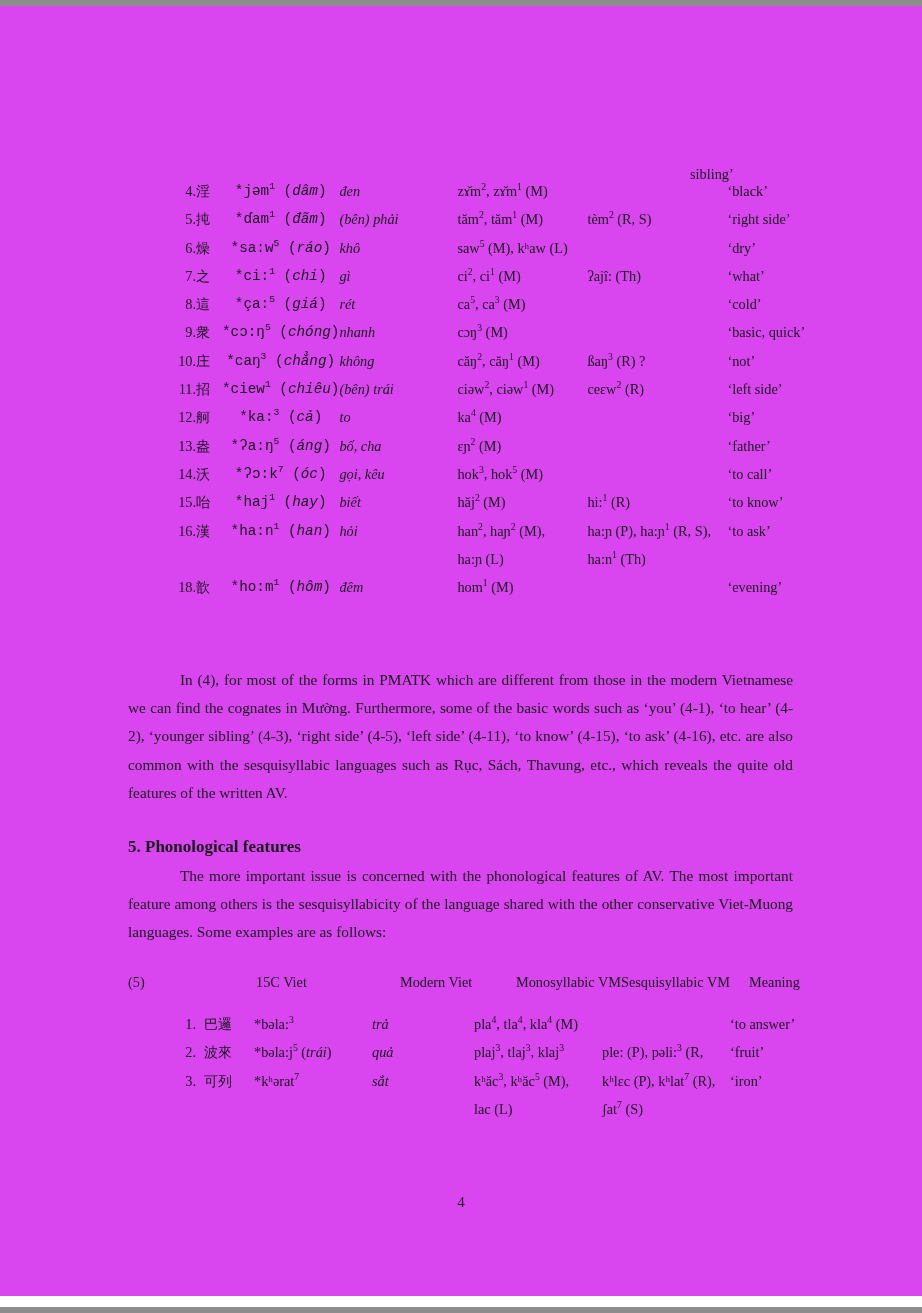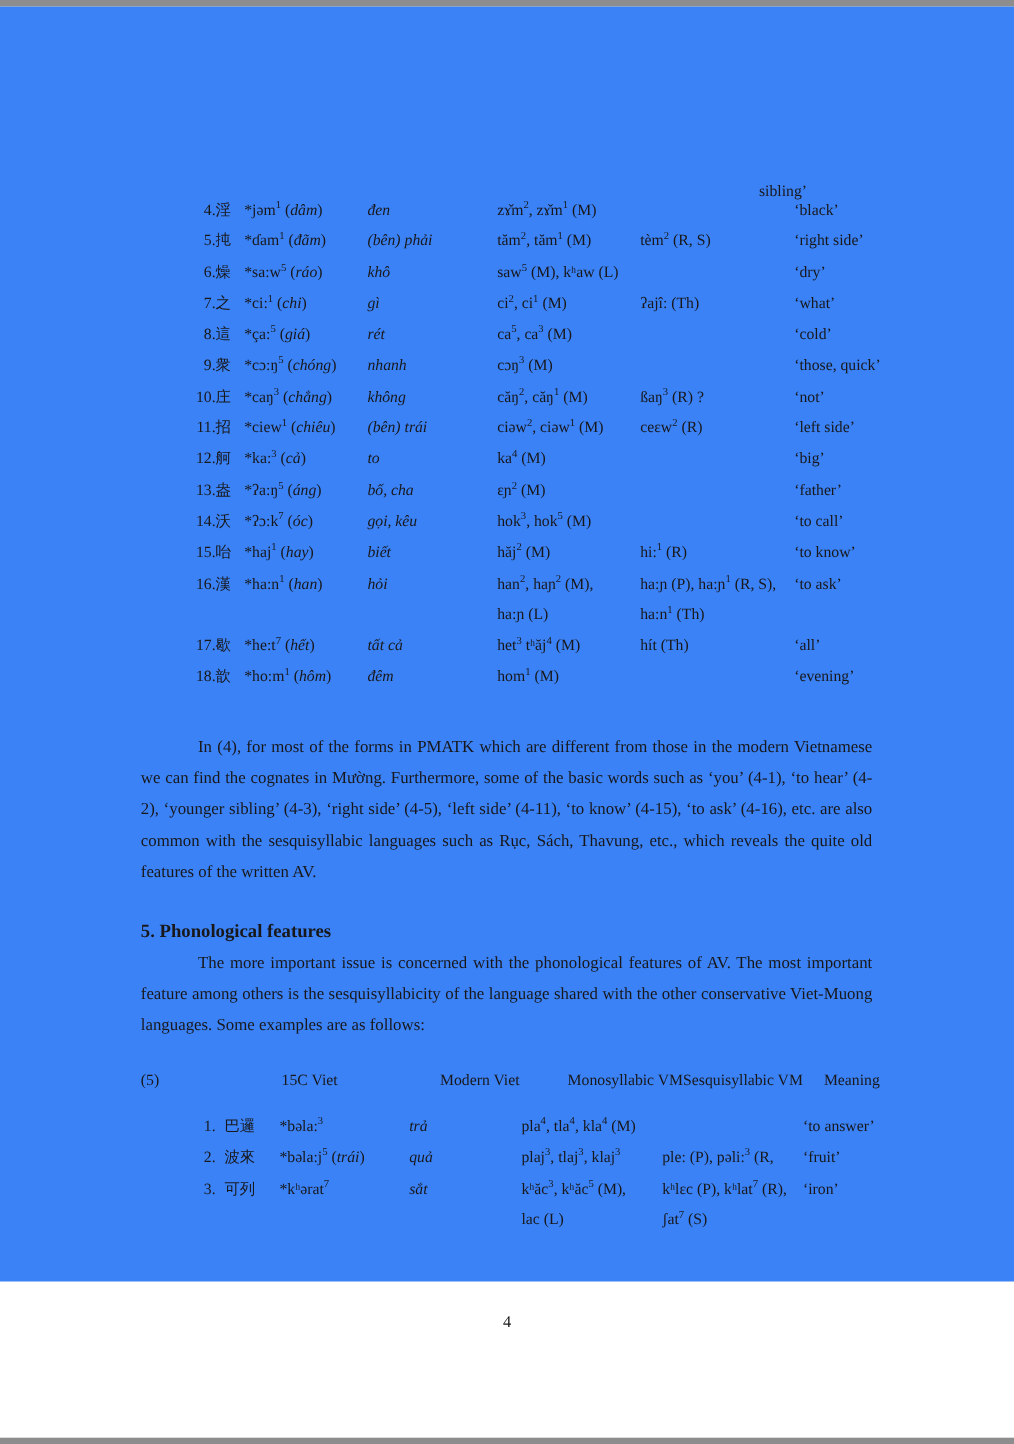--- a/index.html
+++ b/index.html
@@ -24,43 +24,43 @@
     height: 6px;
     background: #8d8d8d;
   }
   .scan-edge-top { top: 0; }
   .scan-edge-bottom { bottom: 0; }
   .page {
     position: absolute;
     top: 6px;
     left: 0;
     width: 922px;
-    height: 1159px;
-    background: #3b82f6;
+    height: 1290px;
+    background: #d946ef;
   }
 
   
   .ex-table {
     position: absolute;
     left: 0;
     width: 922px;
     border-collapse: collapse;
     font-size: 14.3px;
     line-height: 1.0;
   }
   .ex-table td {
     padding: 0;
     vertical-align: top;
     white-space: nowrap;
   }
   .row4 { height: 28.3px; }
 
   .c-num   { width: 40px; text-align: right; padding-right: 8px; }
   .c-han   { width: 24px; text-align: left; font-family: "DejaVu Sans", sans-serif; font-size: 14px; }
-  .c-recon { width: 130px; text-align: left; padding-left: 6px; }
+  .c-recon { width: 130px; text-align: center; padding-left: 6px; font-family: Liberation Mono, monospace; }
   .c-mod   { width: 118px; font-style: italic; }
   .c-mono  { width: 178px; }
   .c-sesq  { width: 160px; }
   .c-mean  { width: auto; }
 
   .tbl4 { top: 178px; }
   .tbl4 .c-num   { width: 36px; padding-left: 160px; }
   .tbl4 .c-han   { width: 26px; }
   .tbl4 .c-recon { width: 112px; }
   .tbl4 .c-mod   { width: 118px; }
@@ -180,21 +180,21 @@
           <td class="c-sesq"></td>
           <td class="c-mean">‘cold’</td>
         </tr>
         <tr class="row4">
           <td class="c-num">9.</td>
           <td class="c-han">衆</td>
           <td class="c-recon">*cɔ:ŋ<sup>5</sup> (<i>chóng</i>)</td>
           <td class="c-mod ital">nhanh</td>
           <td class="c-mono">cɔŋ<sup>3</sup> (M)</td>
           <td class="c-sesq"></td>
-          <td class="c-mean">‘those,  quick’</td>
+          <td class="c-mean">‘basic,  quick’</td>
         </tr>
         <tr class="row4">
           <td class="c-num">10.</td>
           <td class="c-han">庄</td>
           <td class="c-recon">*caŋ<sup>3</sup> (<i>chẳng</i>)</td>
           <td class="c-mod ital">không</td>
           <td class="c-mono">căŋ<sup>2</sup>, căŋ<sup>1</sup> (M)</td>
           <td class="c-sesq">ßaŋ<sup>3</sup> (R) ?</td>
           <td class="c-mean">‘not’</td>
         </tr>
@@ -253,29 +253,20 @@
           <td class="c-mean">‘to ask’</td>
         </tr>
         <tr class="row4">
           <td class="c-num"></td>
           <td class="c-han"></td>
           <td class="c-recon"></td>
           <td class="c-mod ital"></td>
           <td class="c-mono">ha:ɲ (L)</td>
           <td class="c-sesq">ha:n<sup>1</sup> (Th)</td>
           <td class="c-mean"></td>
-        </tr>
-        <tr class="row4">
-          <td class="c-num">17.</td>
-          <td class="c-han">歇</td>
-          <td class="c-recon">*he:t<sup>7</sup> (<i>hết</i>)</td>
-          <td class="c-mod ital">tất cả</td>
-          <td class="c-mono">het<sup>3</sup> tʰăj<sup>4</sup> (M)</td>
-          <td class="c-sesq">hít (Th)</td>
-          <td class="c-mean">‘all’</td>
         </tr>
         <tr class="row4">
           <td class="c-num">18.</td>
           <td class="c-han">歆</td>
           <td class="c-recon">*ho:m<sup>1</sup> (<i>hôm</i>)</td>
           <td class="c-mod ital">đêm</td>
           <td class="c-mono">hom<sup>1</sup> (M)</td>
           <td class="c-sesq"></td>
           <td class="c-mean">‘evening’</td>
         </tr>

